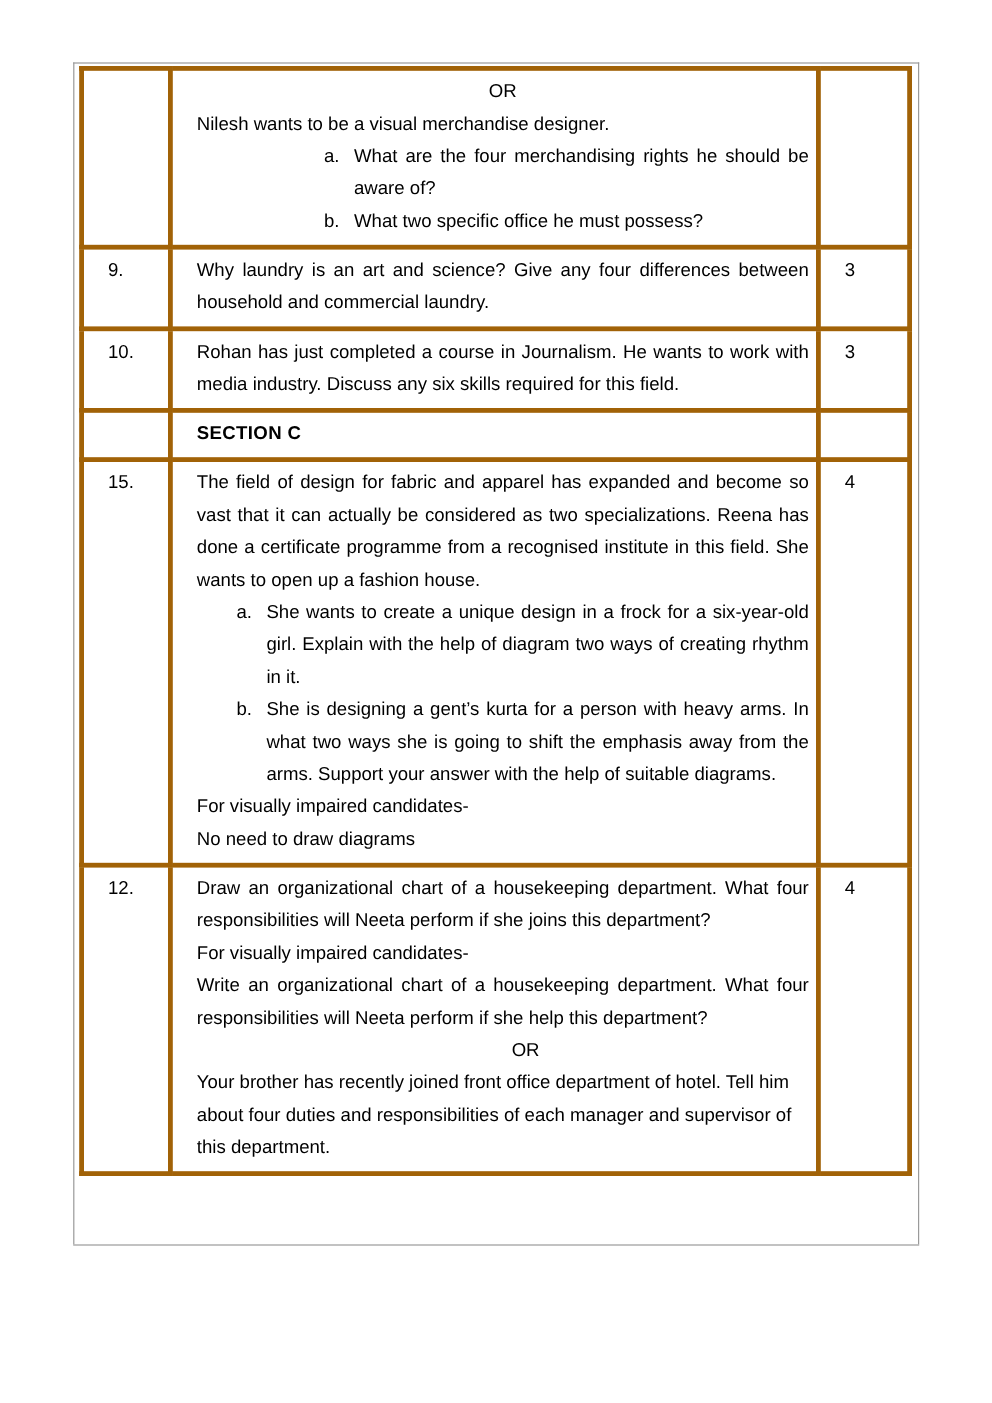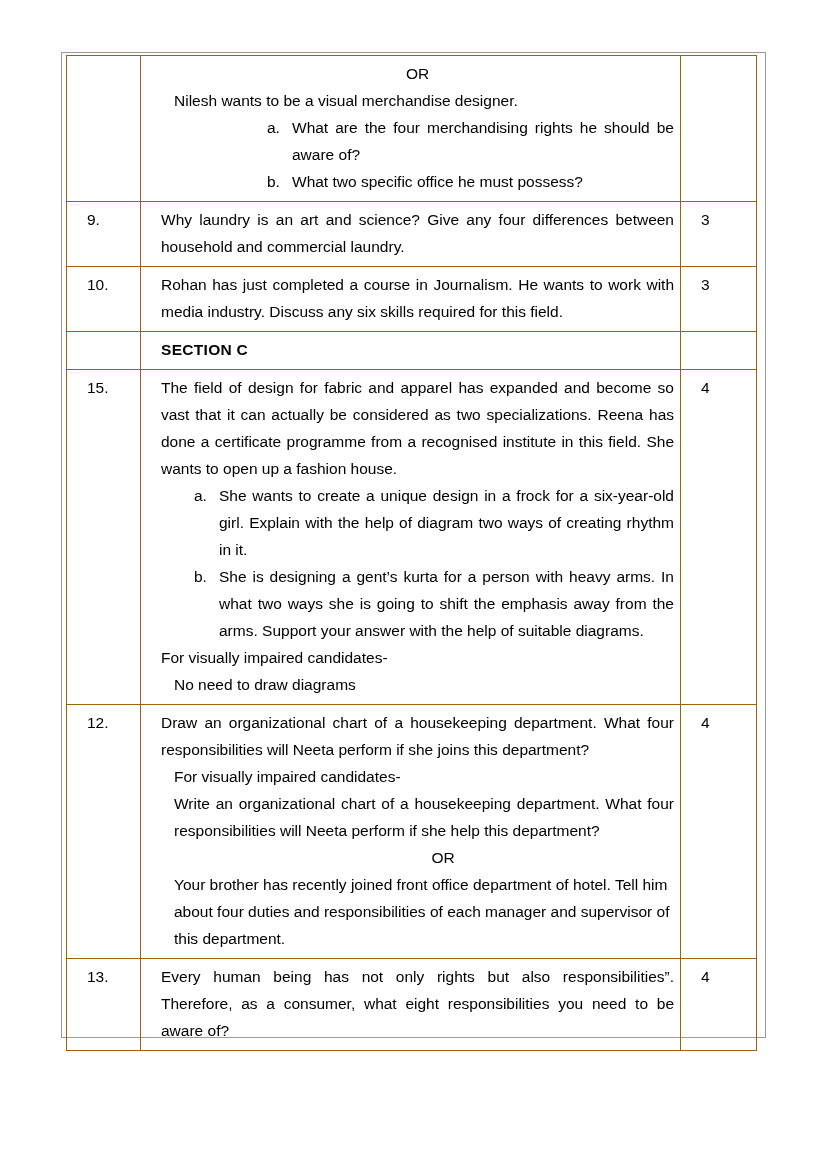--- a/index.html
+++ b/index.html
@@ -32,21 +32,21 @@
     top: 55px;
     width: 690px;
   }
 
   table.exam {
     width: 690px;
     border-collapse: collapse;
     table-layout: fixed;
   }
   table.exam td {
-    border: 1px solid #a16207;
+    border: 4px solid #a16207;
     vertical-align: top;
     padding: 4px 6px 6px 20px;
     font-size: 15.5px;
     line-height: 27px;
   }
   col.c-num   { width: 74px; }
   col.c-body  { width: 540px; }
   col.c-marks { width: 76px; }
 
   td.num {
@@ -60,21 +60,21 @@
     white-space: nowrap;
   }
   td.body {
     text-align: justify;
     text-justify: inter-word;
     padding-left: 8px;
     padding-right: 10px;
   }
 
   .para { margin: 0; }
-  .para + .para { margin-top: 0; margin-left: 13px; }
+  .para + .para { margin-top: 0; }
   .or-line { text-align: center; }
   .or-line-indent { text-align: center; padding-left: 38px; }
   .section-head {
     text-align: center;
     font-weight: bold;
     letter-spacing: 0.3px;
   }
   .bold { font-weight: normal; }
   .nojust { text-align: left; }
 
@@ -182,21 +182,16 @@
         <td class="body">
           <div class="para">Draw an organizational chart of a housekeeping department. What four responsibilities will Neeta perform if she joins this department?</div>
           <div class="para nojust bold">For visually impaired candidates-</div>
           <div class="para">Write an organizational chart of a housekeeping department. What four responsibilities will Neeta perform if she help this department?</div>
           <div class="para or-line-indent">OR</div>
           <div class="para nojust">Your brother has recently joined front office department of hotel. Tell him about four duties and responsibilities of each manager and supervisor of this department.</div>
         </td>
         <td class="marks">4</td>
       </tr>
 
-      <tr>
-        <td class="num">13.</td>
-        <td class="body">Every human being has not only rights but also responsibilities”. Therefore, as a consumer, what eight responsibilities you need to be aware of?</td>
-        <td class="marks">4</td>
-      </tr>
 
     </tbody>
   </table>
 </div>
 
 </body></html>

